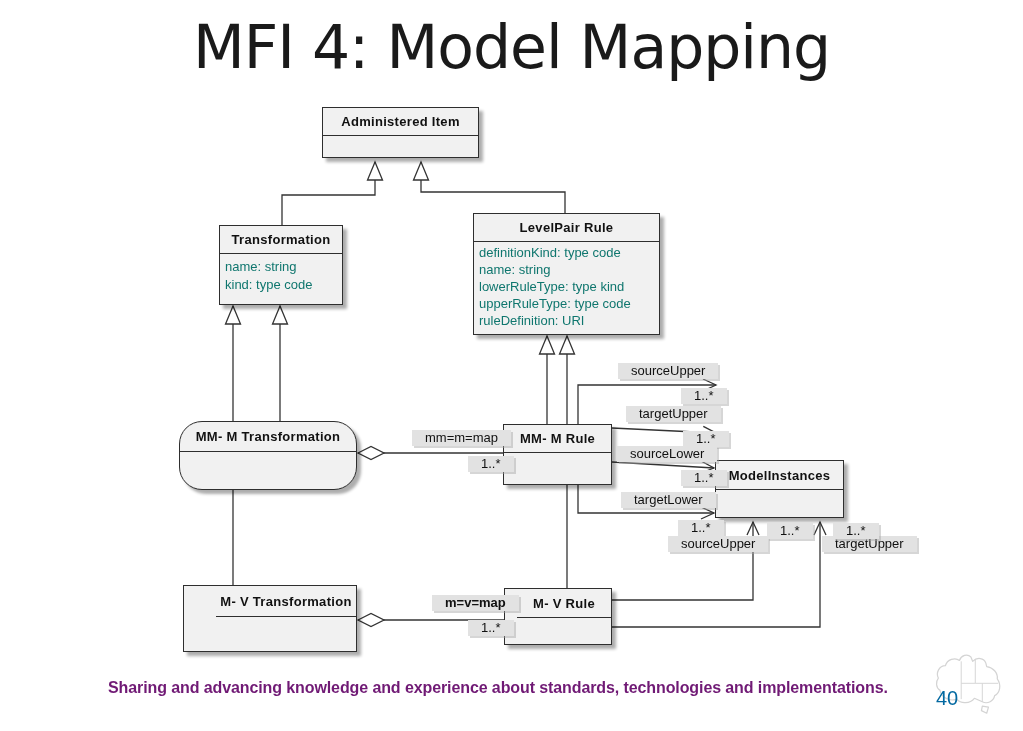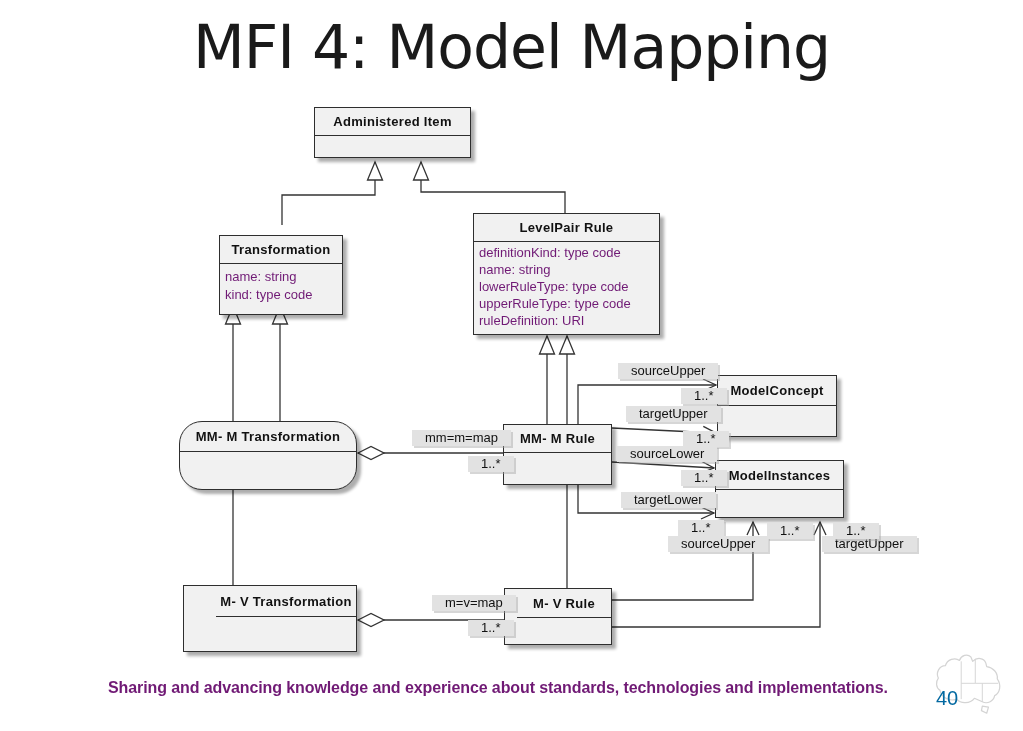--- a/index.html
+++ b/index.html
@@ -17,21 +17,21 @@
     border:1.5px solid #2e2e2e; box-shadow:4px 4px 3px rgba(0,0,0,0.32);
     display:flex; flex-direction:column;
   }
   .uml-title {
     box-sizing:border-box; border-bottom:1.5px solid #2e2e2e;
     font-size:13px; font-weight:bold; color:#111;
     display:flex; align-items:center; justify-content:center;
     letter-spacing:0.3px; white-space:nowrap;
   }
   .uml-attrs {
-    flex:1; font-size:13px; line-height:17px; color:#701a75;
+    flex:1; font-size:13px; line-height:17px; color:#0f766e;
     padding:2px 5px 0 5px; white-space:nowrap;
   }
   .lbl {
     position:absolute; background:#e2e2e2; color:#111;
     font-size:13px; line-height:16px; padding:0 13px; white-space:nowrap;
     box-shadow:2px 2px 0 rgba(165,165,165,0.45);
   }
   svg.connectors { position:absolute; left:0; top:0; overflow:visible; }
   .footer {
     position:absolute; left:108px; top:679px; width:840px;
@@ -75,58 +75,54 @@
 
       <path d="M 578 424 V 385 H 716" marker-end="url(#openarrow)"></path>
       <path d="M 612 428 L 716 433" marker-end="url(#openarrow)"></path>
       <path d="M 612 462 L 714 468" marker-end="url(#openarrow)"></path>
       <path d="M 578 485 V 513 H 714" marker-end="url(#openarrow)"></path>
       <path d="M 612 600 H 753 V 522" marker-end="url(#openarrow)"></path>
       <path d="M 612 627 H 820 V 522" marker-end="url(#openarrow)"></path>
     </g>
   </svg>
 
-  <div class="uml-class" style="left:314px; top:107px; width:157px; height:51px;">
+  <div class="uml-class" style="left:322px; top:107px; width:157px; height:51px;">
     <div class="uml-title" style="height:28px;">Administered Item</div>
     <div class="uml-attrs"></div>
   </div>
 
-  <div class="uml-class" style="left:219px; top:235px; width:124px; height:80px;">
+  <div class="uml-class" style="left:219px; top:225px; width:124px; height:80px;">
     <div class="uml-title" style="height:28px;">Transformation</div>
     <div class="uml-attrs" style="padding-top:4px; line-height:18px;">
       <div>name:  string</div>
       <div>kind:  type code</div>
     </div>
   </div>
 
   <div class="uml-class" style="left:473px; top:213px; width:187px; height:122px;">
     <div class="uml-title" style="height:28px;">LevelPair Rule</div>
     <div class="uml-attrs">
       <div>definitionKind:  type code</div>
       <div>name:  string</div>
-      <div>lowerRuleType:  type code</div>
+      <div>lowerRuleType:  type kind</div>
       <div>upperRuleType:  type code</div>
       <div>ruleDefinition:  URI</div>
     </div>
   </div>
 
   <div class="uml-class" style="left:179px; top:421px; width:178px; height:69px;border-radius:23px;">
     <div class="uml-title" style="height:30px;">MM- M Transformation</div>
     <div class="uml-attrs"></div>
   </div>
 
   <div class="uml-class" style="left:503px; top:424px; width:109px; height:61px;">
     <div class="uml-title" style="height:28px;">MM- M Rule</div>
     <div class="uml-attrs"></div>
   </div>
 
-  <div class="uml-class" style="left:717px; top:375px; width:120px; height:62px;">
-    <div class="uml-title" style="height:30px;">ModelConcept</div>
-    <div class="uml-attrs"></div>
-  </div>
 
   <div class="uml-class" style="left:715px; top:460px; width:129px; height:58px;">
     <div class="uml-title" style="height:29px;">ModelInstances</div>
     <div class="uml-attrs"></div>
   </div>
 
   <div class="uml-class" style="left:183px; top:585px; width:174px; height:67px;padding-left:32px;">
     <div class="uml-title" style="height:31px;">M- V Transformation</div>
     <div class="uml-attrs"></div>
   </div>
@@ -150,21 +146,21 @@
 
   <div class="lbl" style="left:621px; top:492px;">targetLower</div>
   <div class="lbl" style="left:678px; top:520px;">1..*</div>
 
   <div class="lbl" style="left:668px; top:536px;">sourceUpper</div>
   <div class="lbl" style="left:767px; top:523px;">1..*</div>
 
   <div class="lbl" style="left:822px; top:536px;">targetUpper</div>
   <div class="lbl" style="left:833px; top:523px;">1..*</div>
 
-  <div class="lbl" style="left:432px; top:595px;">m=v=map</div>
+  <div class="lbl" style="left:432px; top:595px;font-weight:bold;">m=v=map</div>
   <div class="lbl" style="left:468px; top:620px;">1..*</div>
 
   <div class="footer">Sharing and advancing knowledge and experience about standards, technologies and implementations.</div>
 
   <svg class="map" width="88" height="68" viewBox="0 0 100 77">
     <g fill="none" stroke="#d4d4d4" stroke-width="1.4" stroke-linejoin="round">
       <path d="M 14 34 C 11 28, 15 20, 22 20 C 24 13, 33 10, 38 14 C 40 8, 47 6, 51 10 L 53 15 C 58 10, 66 11, 68 17 L 69 21 C 76 22, 82 28, 81 35 C 86 42, 84 51, 78 54 C 77 60, 70 64, 64 61 L 55 57 C 50 63, 40 64, 35 58 C 27 61, 17 56, 16 48 C 11 45, 11 38, 14 34 Z"></path>
       <path d="M 64 66 L 71 67 L 69 74 L 63 71 Z"></path>
       <path d="M 40 15 V 58 M 56 13 V 40 M 40 40 H 56 M 56 40 H 82 M 64 40 V 61" stroke-width="1.1"></path>
     </g>

